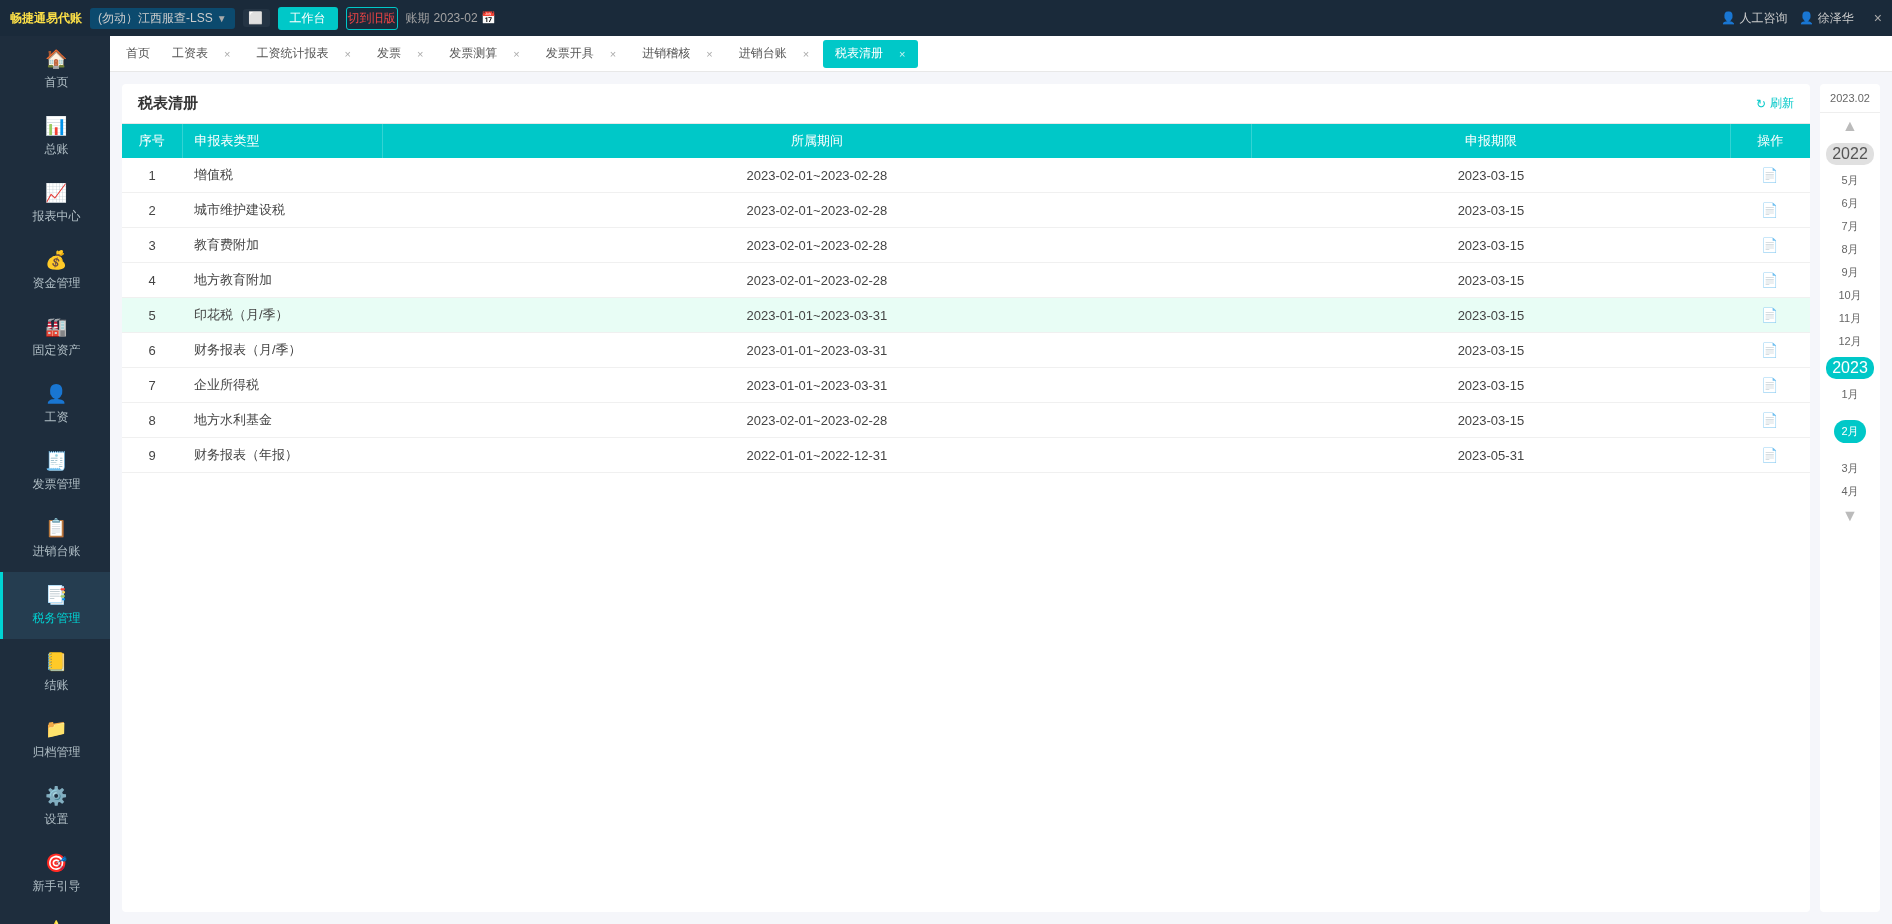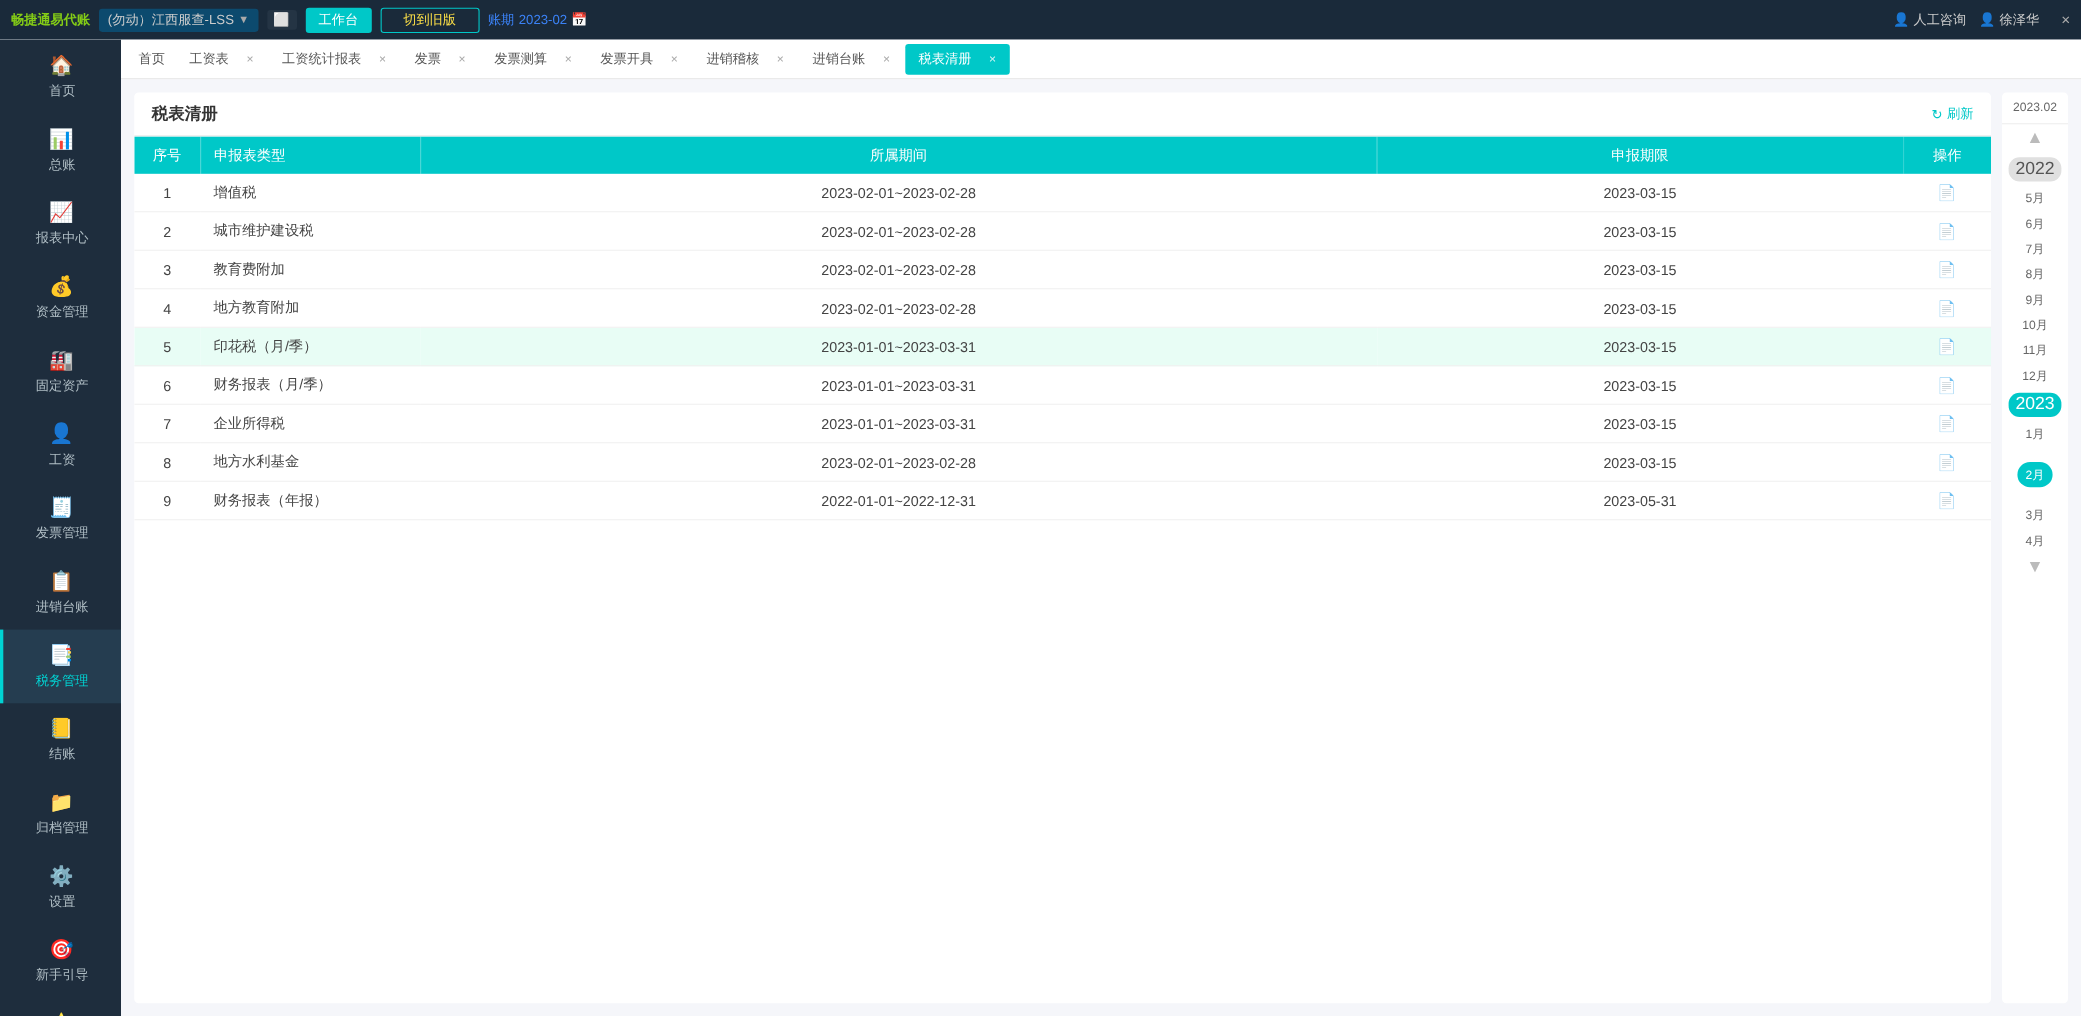--- a/index.html
+++ b/index.html
@@ -9,21 +9,21 @@
     .top-bar {
       height: 36px;
       background: #1a2a3a;
       display: flex;
       align-items: center;
       padding: 0 10px;
       gap: 8px;
       flex-shrink: 0;
     }
     .top-bar-logo {
-      color: #84cc16;
+      color: #fde047;
       font-size: 12px;
       font-weight: bold;
       white-space: nowrap;
     }
     .top-bar-company {
       background: #0c4a6e;
       color: #ccc;
       font-size: 12px;
       padding: 2px 8px;
       border-radius: 3px;
@@ -46,29 +46,29 @@
       background: #00c8c8;
       color: #fff;
       border: none;
       padding: 3px 12px;
       border-radius: 3px;
       cursor: pointer;
       font-size: 12px;
     }
     .top-bar-btn-outline {
       background: transparent;
-      color: #fde047;
+      color: #ef4444;
       border: 1px solid #00c8c8;
-      padding: 2px 20px;
+      padding: 2px 1px;
       border-radius: 3px;
       cursor: pointer;
       font-size: 12px;
     }
     .top-bar-period {
-      color: #3b82f6;
+      color: #a3a3a3;
       font-size: 12px;
       display: flex;
       align-items: center;
       gap: 4px;
     }
     .top-bar-right {
       margin-left: auto;
       display: flex;
       align-items: center;
       gap: 12px;

